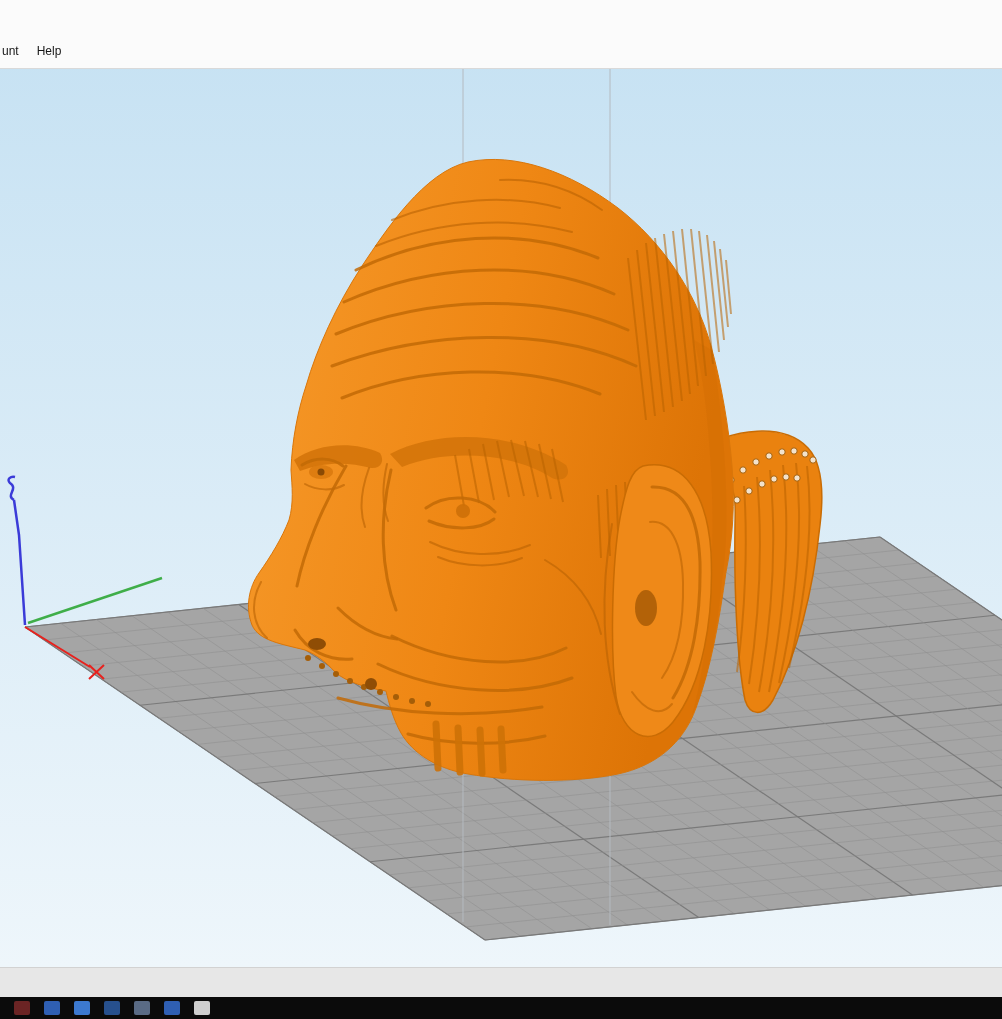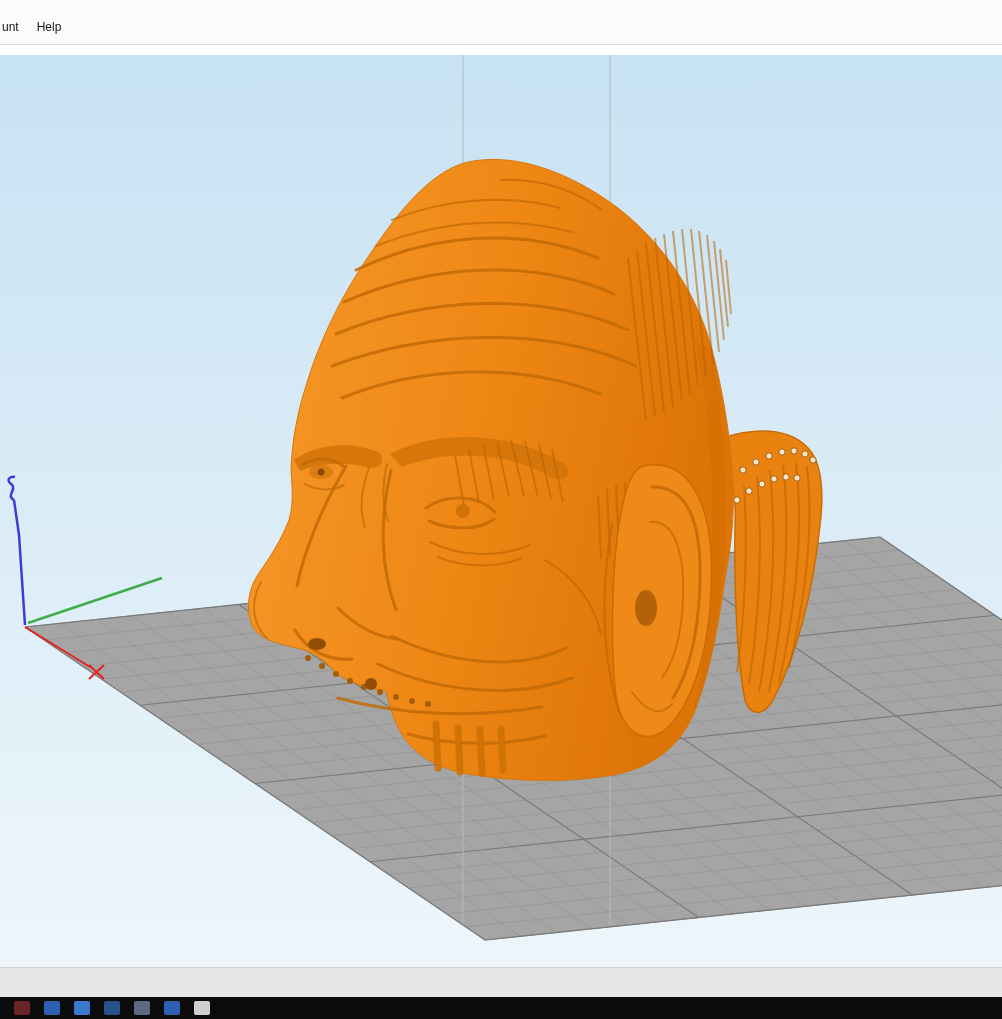--- a/index.html
+++ b/index.html
@@ -2,21 +2,21 @@
 <html><head>
 <meta charset="utf-8">
 <style>
   html,body{margin:0;padding:0;}
   body{
     width:1002px;height:1019px;position:relative;overflow:hidden;
     font-family:"Liberation Sans",sans-serif;background:#ffffff;
   }
   
   .menu-bar{
-    position:absolute;top:0;left:0;right:0;height:45px;
+    position:absolute;top:0;left:0;right:0;height:69px;
     background:#fbfbfb;border-bottom:1px solid #d9d9d9;
     display:flex;align-items:flex-end;padding:0 0 6px 0;box-sizing:border-box;z-index:3;
   }
   .menu-item{font-size:12px;color:#161616;padding:4px 9px;cursor:default;}
   .menu-item:first-child{padding-left:2px;}
   
   svg.scene{position:absolute;top:0;left:0;z-index:1;display:block;}
   .feature{fill:none;stroke:#c26a06;stroke-width:3;stroke-linecap:round;opacity:.85;}
   .feature-thin{fill:none;stroke:#b96303;stroke-width:2;stroke-linecap:round;opacity:.6;}
   .hatch{fill:none;stroke:#b86200;stroke-width:2;opacity:.55;}

